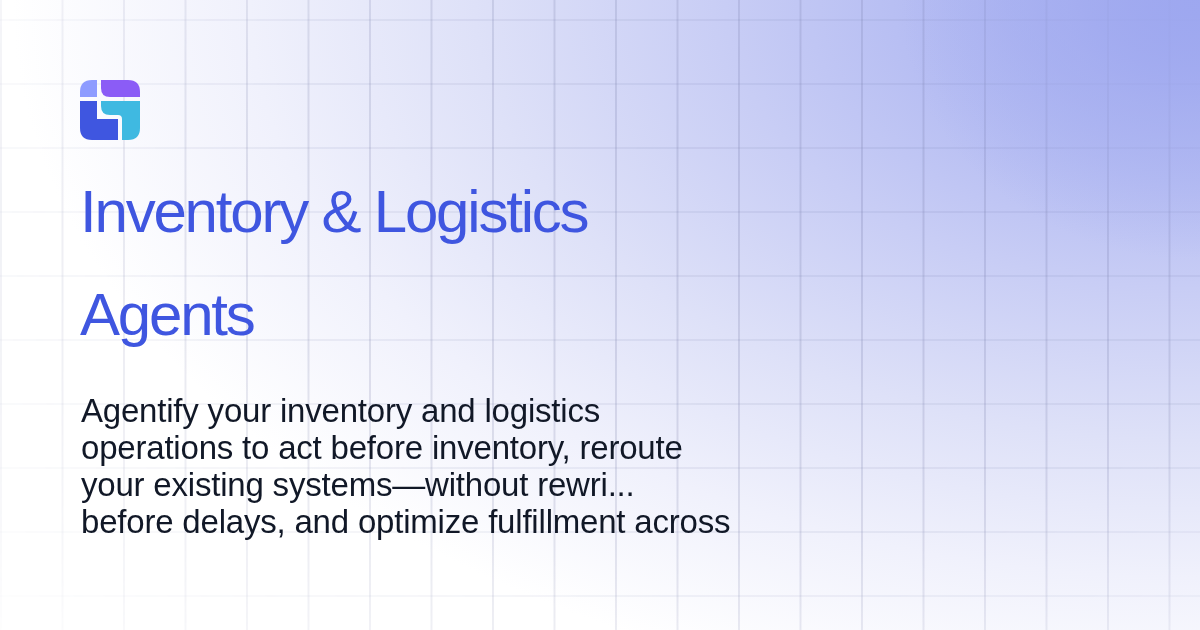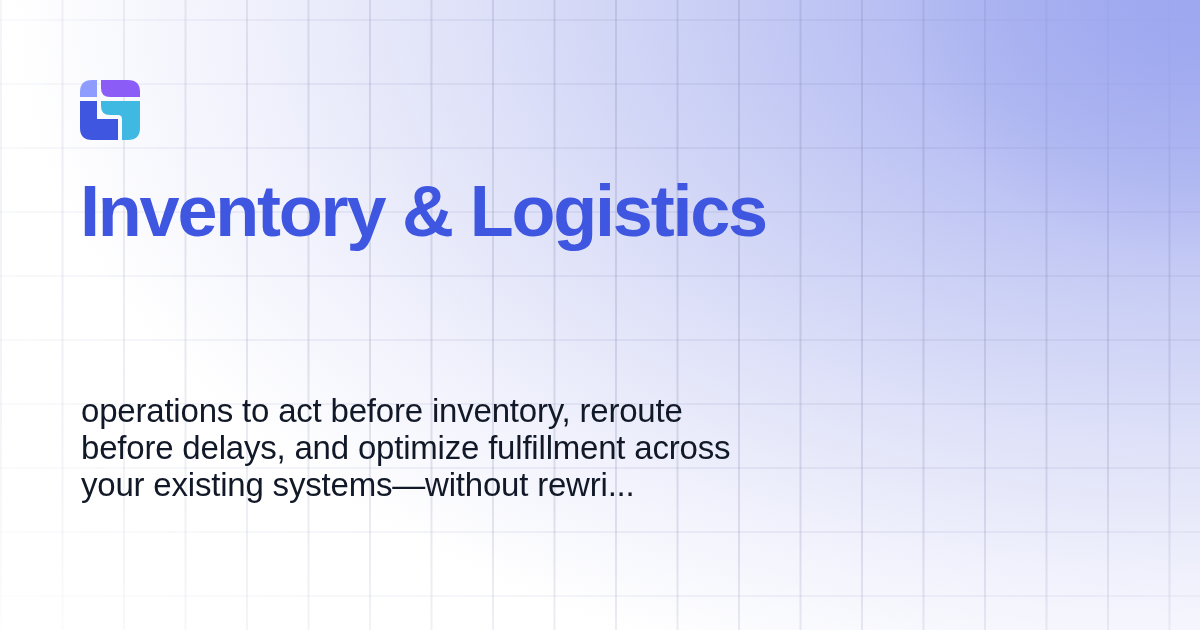--- a/index.html
+++ b/index.html
@@ -55,22 +55,22 @@
       top: 80px;
       width: 60px;
       height: 60px;
     }
     .title {
       position: absolute;
       left: 80px;
       top: 160px;
       margin: 0;
       font-family: "Liberation Sans", sans-serif;
-      font-weight: 700;
-      font-size: 72px;
+      font-weight: 400;
+      font-size: 60px;
       line-height: 103px;
       letter-spacing: -2.2px;
       color: #3f56e0;
       width: 1060px;
     }
     .title span {
       display: block;
       white-space: nowrap;
     }
     .description {
@@ -108,21 +108,23 @@
       <path d="M21 0 L48 0 Q60 0 60 12 L60 17 L30 17 Q21 17 21 8 Z" fill="#8b5cf6"></path>
 
       <path d="M0 21 L17 21 L17 39 L38 39 L38 60 L12 60 Q0 60 0 48 Z" fill="#3f56e0"></path>
 
       <path d="M21 21 L60 21 L60 48 Q60 60 48 60 L42 60 L42 39 Q42 35 38 35 L30 35 Q21 35 21 26 Z" fill="#3fb9e1"></path>
     </svg>
   </div>
 
   <h1 class="title">
     <span>Inventory &amp; Logistics</span>
+    <span>Agents</span>
   </h1>
 
   <p class="description">
+    <span>Agentify your inventory and logistics</span>
     <span>operations to act before inventory, reroute</span>
+    <span>your existing systems—without rewri...</span>
     <span>before delays, and optimize fulfillment across</span>
-    <span>your existing systems—without rewri...</span>
   </p>
 
 </div>
 
 </body></html>

